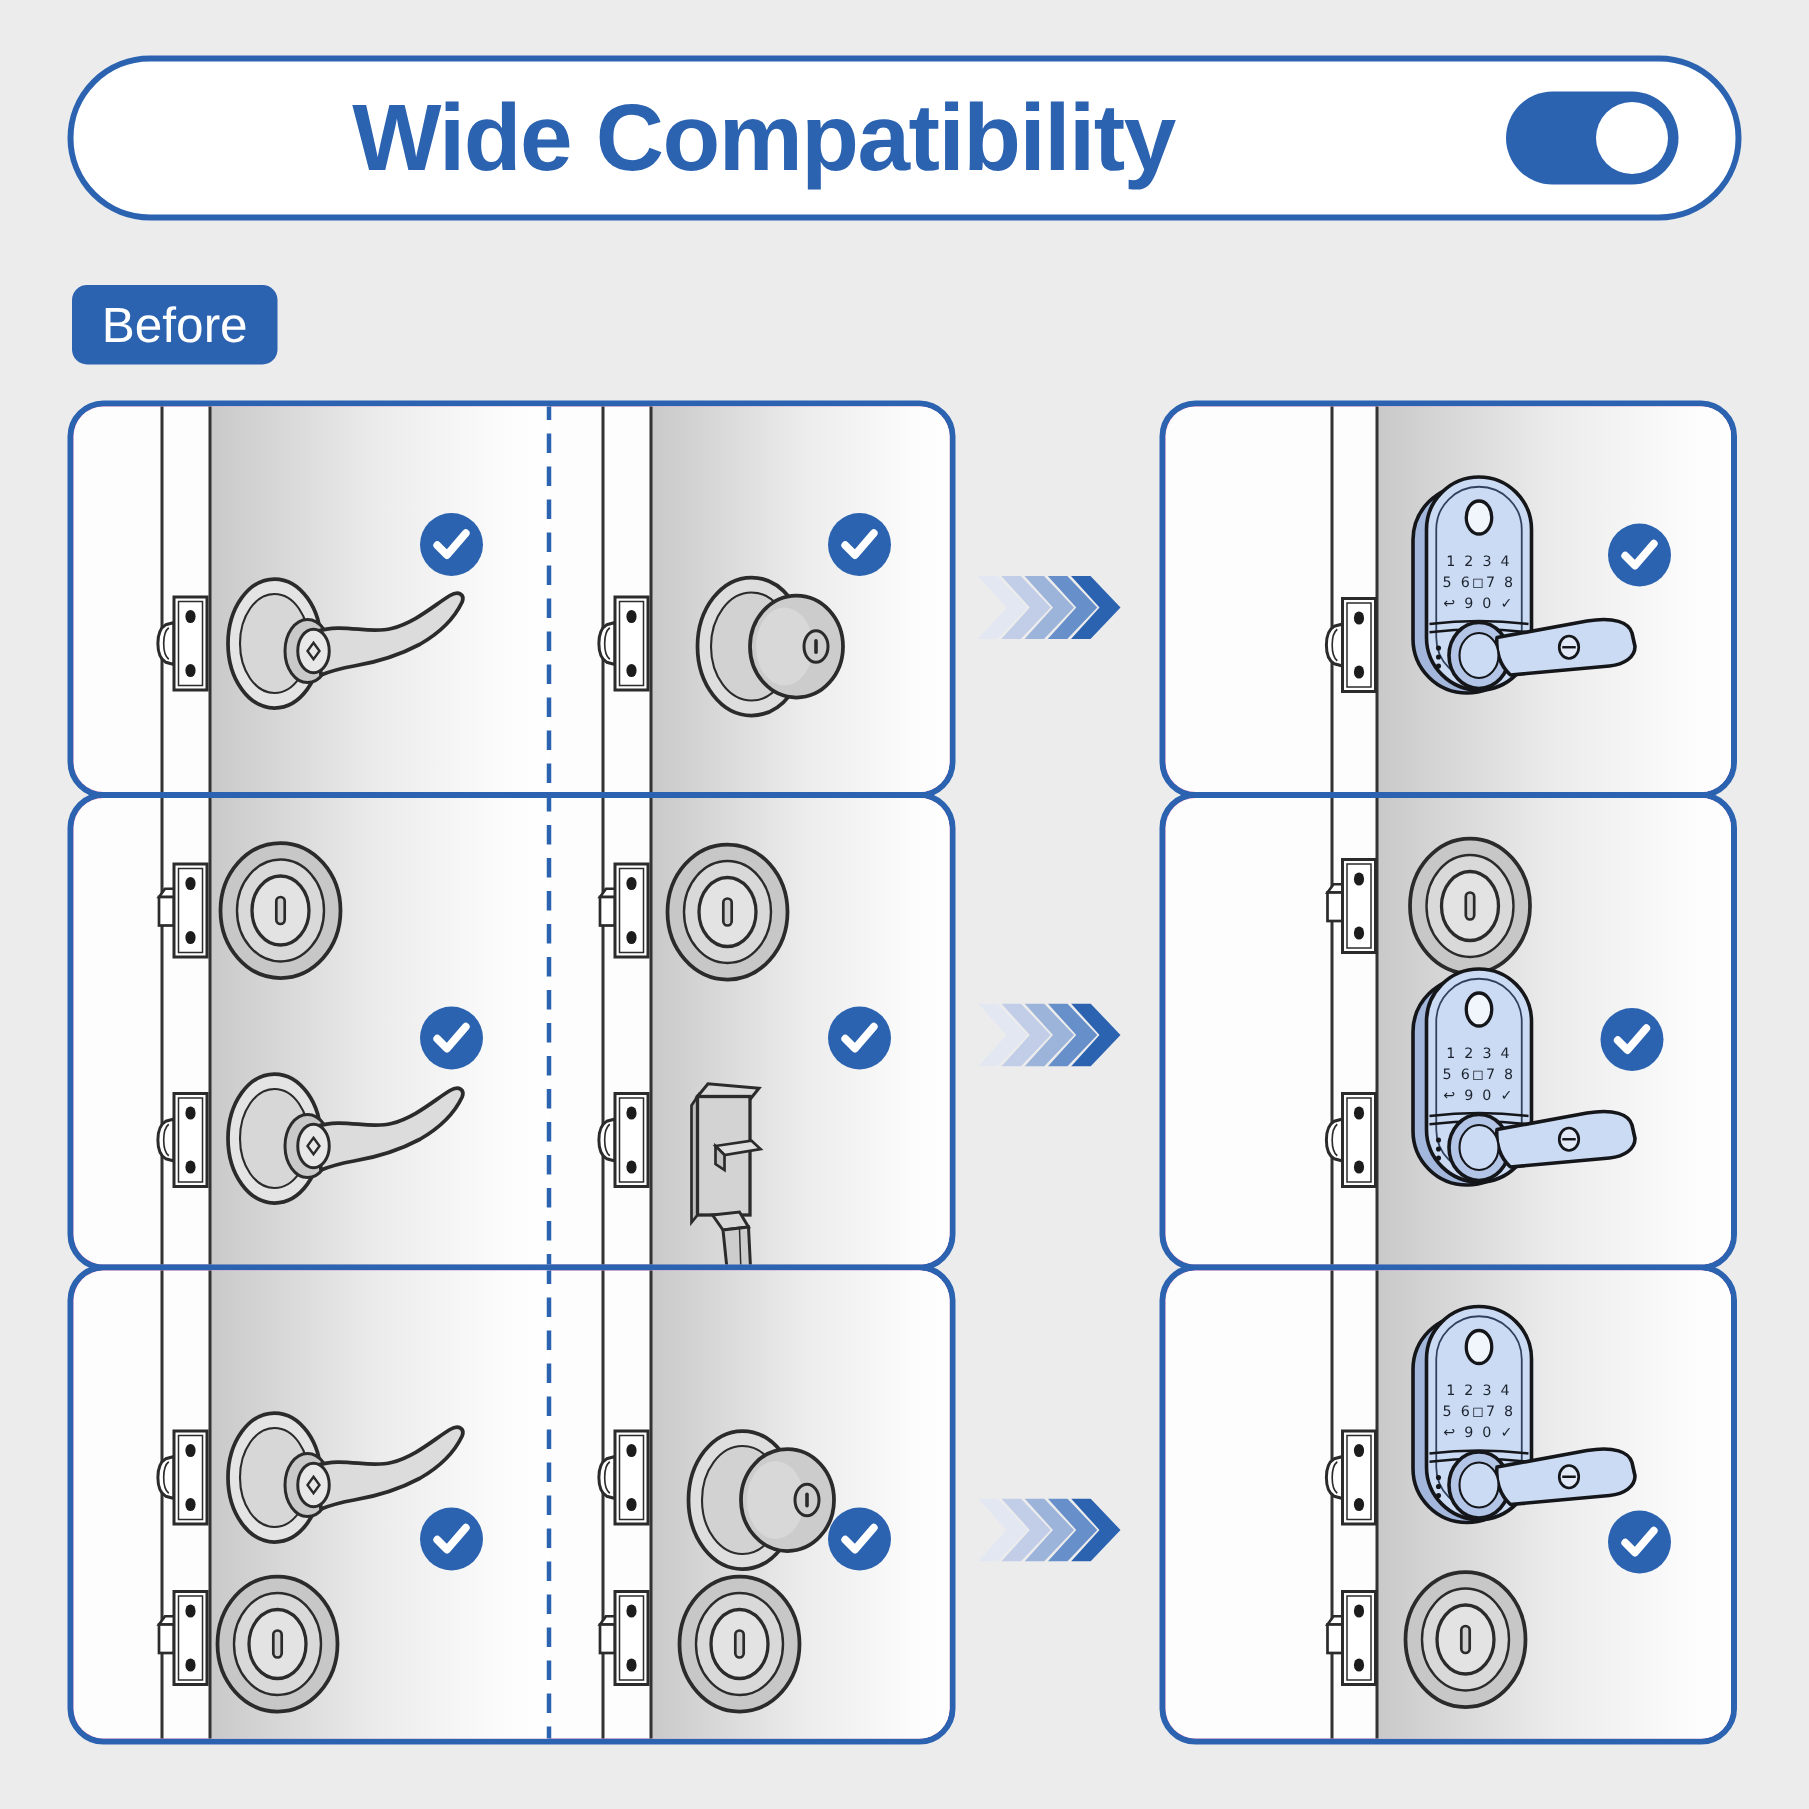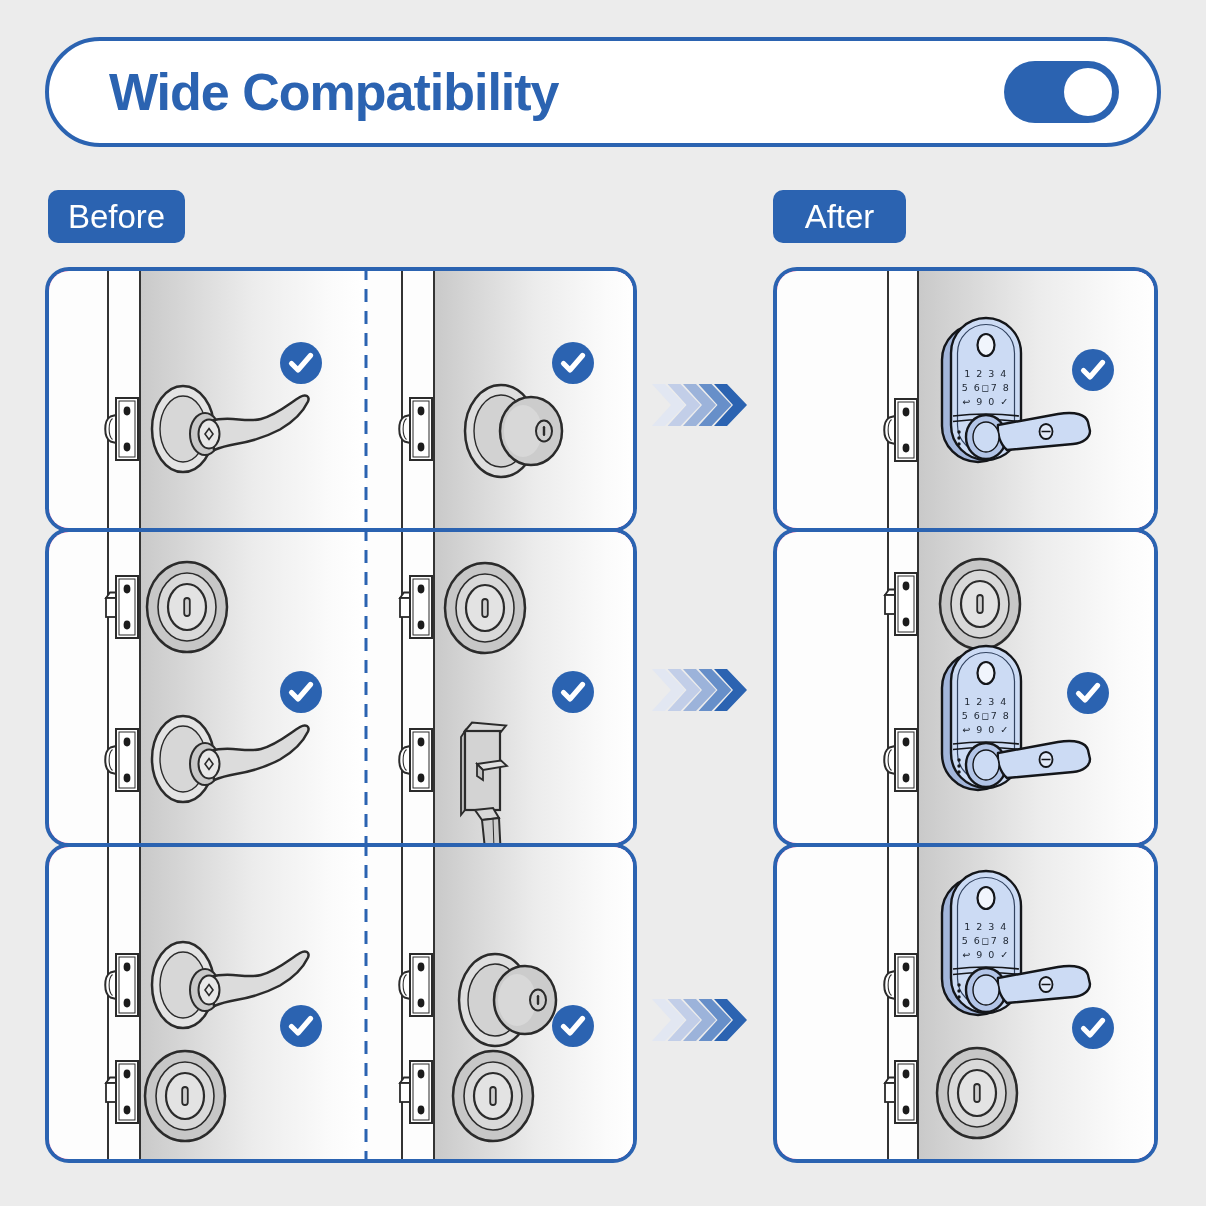--- a/index.html
+++ b/index.html
@@ -6,21 +6,21 @@
   .stage{
     position:relative;width:1206px;height:1206px;background:#ececec;
     font-family:"Liberation Sans","DejaVu Sans",sans-serif;overflow:hidden;
   }
   .banner{
     position:absolute;left:45px;top:37px;width:1116px;height:110px;
     background:#ffffff;border:4px solid #2b63b1;border-radius:56px;box-sizing:border-box;
   }
   .banner-title{
     position:absolute;left:60px;top:0;width:800px;height:102px;line-height:102px;
-    font-size:52px;font-weight:bold;color:#2b63b1;letter-spacing:-1px;
+    text-align:center;font-size:63px;font-weight:bold;color:#2b63b1;letter-spacing:-1px;
   }
   .toggle{
     position:absolute;right:38px;top:50%;transform:translateY(-50%);
     width:115px;height:62px;border-radius:31px;background:#2b63b1;
   }
   .toggle-knob{
     position:absolute;right:7px;top:7px;width:48px;height:48px;border-radius:50%;background:#ffffff;
   }
   .badge{
     position:absolute;top:190px;height:53px;background:#2b63b1;border-radius:10px;
@@ -137,23 +137,20 @@
 
   <div class="banner">
     <div class="banner-title">Wide Compatibility</div>
     <div class="toggle">
       <div class="toggle-knob"></div>
     </div>
   </div>
 
   <div class="badge badge-before">
     <span>Before</span>
-  </div>
-  <div class="badge badge-after">
-    <span>After</span>
   </div>
 
   <div class="panel" style="left:45px;top:267px;width:592px;height:265px;">
     <svg width="592" height="265" viewBox="0 0 592 265" preserveAspectRatio="none">
       <rect x="0" y="0" width="592" height="265" fill="#fdfdfd"></rect>
       <rect x="95" y="0" width="226" height="265" fill="url(#grad-door)"></rect>
       <rect x="389" y="0" width="203" height="265" fill="url(#grad-door)"></rect>
       <line x1="63" y1="0" x2="63" y2="265" stroke="#333" stroke-width="2"></line>
       <line x1="95" y1="0" x2="95" y2="265" stroke="#333" stroke-width="2"></line>
       <line x1="357" y1="0" x2="357" y2="265" stroke="#333" stroke-width="2"></line>

